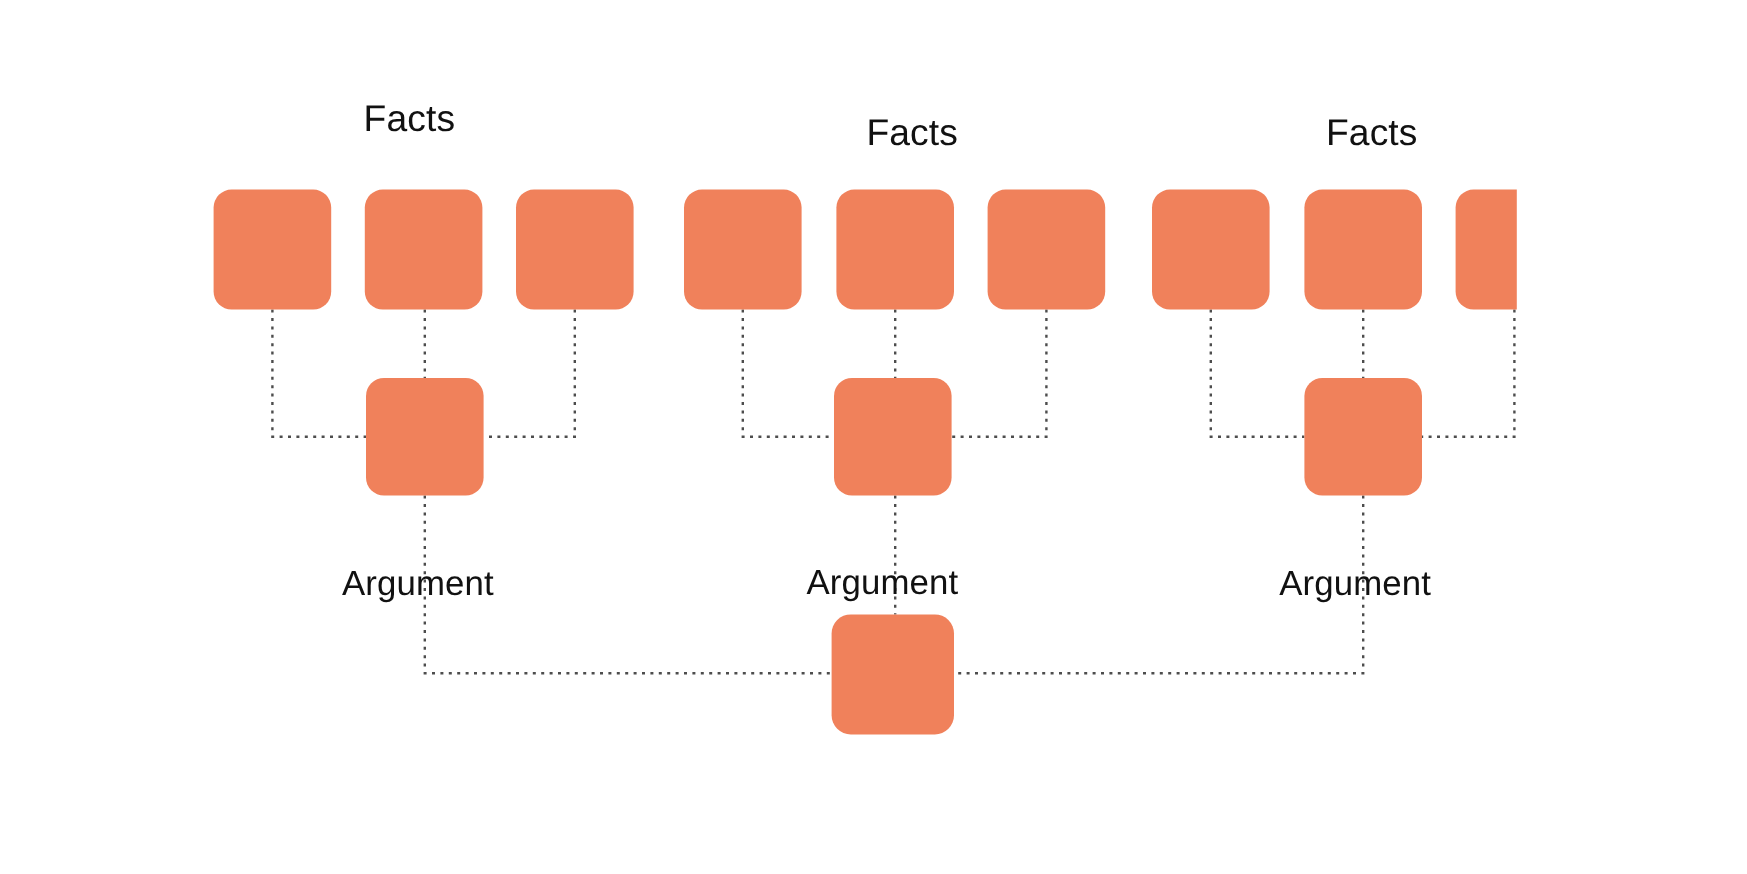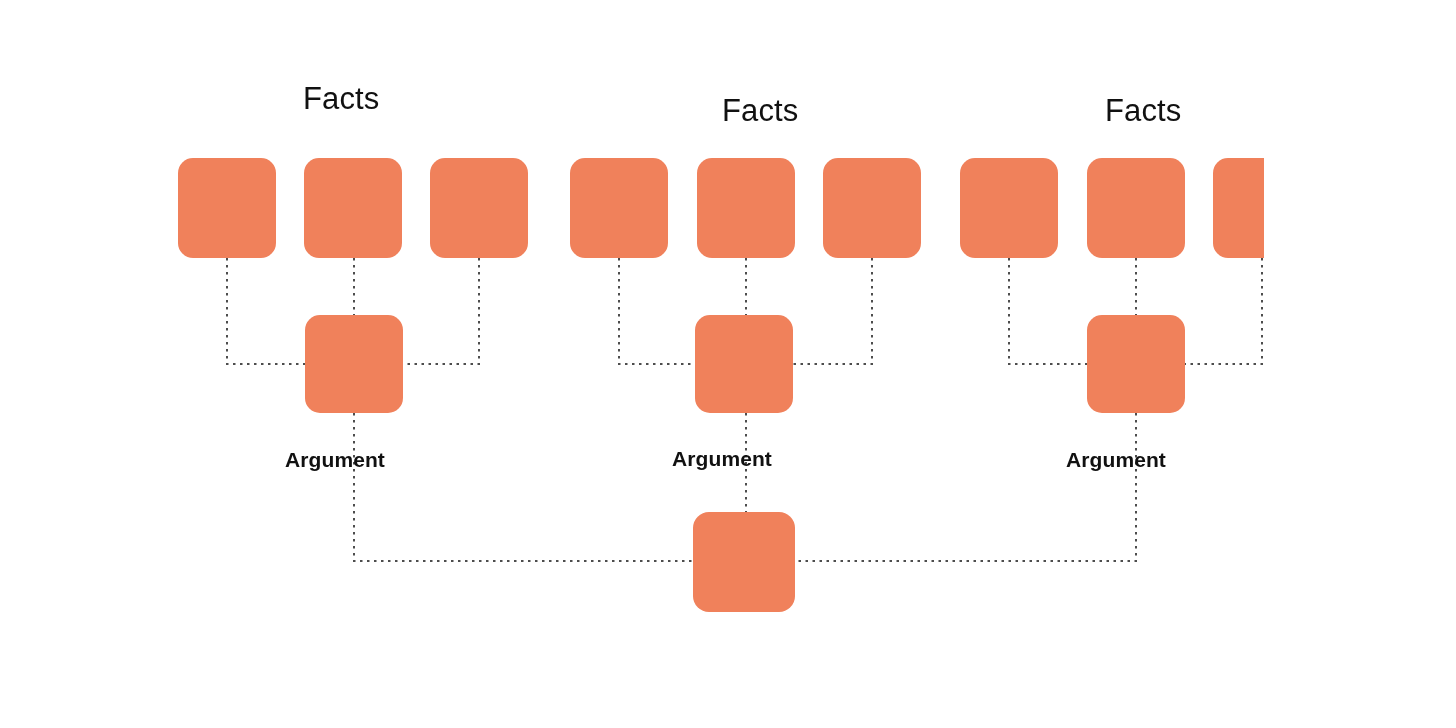--- a/index.html
+++ b/index.html
@@ -38,23 +38,24 @@
     color: #111111;
     white-space: nowrap;
     line-height: 1;
   }
   .label.facts {
     font-size: 31px;
     font-weight: 400;
     letter-spacing: 0.1px;
   }
   .label.argument {
-    font-size: 21px;
-    font-weight: 700;
+    font-size: 29px;
+    font-weight: 400;
     letter-spacing: 0.1px;
+    margin-top: 24px;
   }
   .label.recommendation {
     font-size: 27px;
     font-weight: 700;
     letter-spacing: -0.1px;
   }
 </style>
 </head>
 <body>
 

